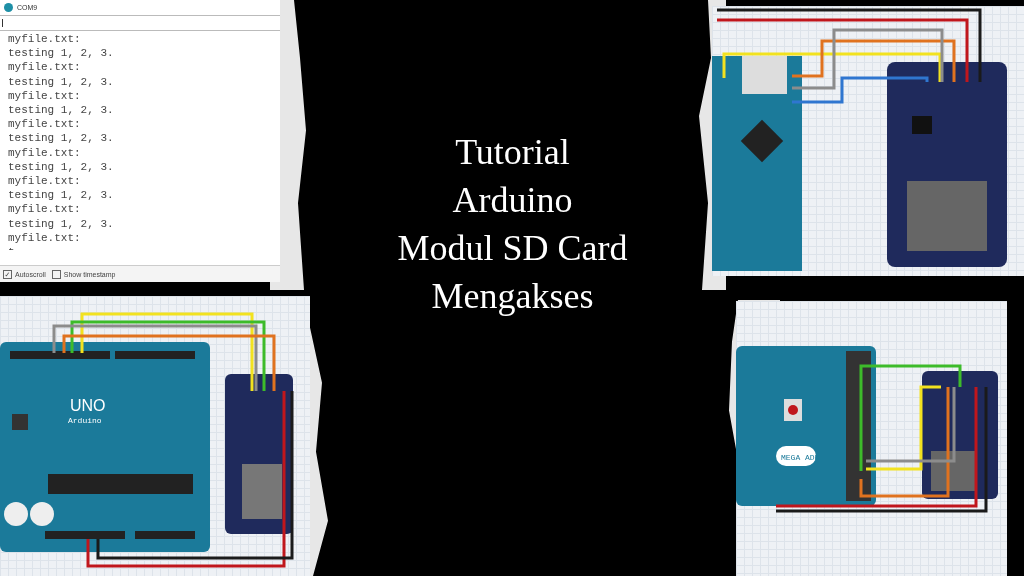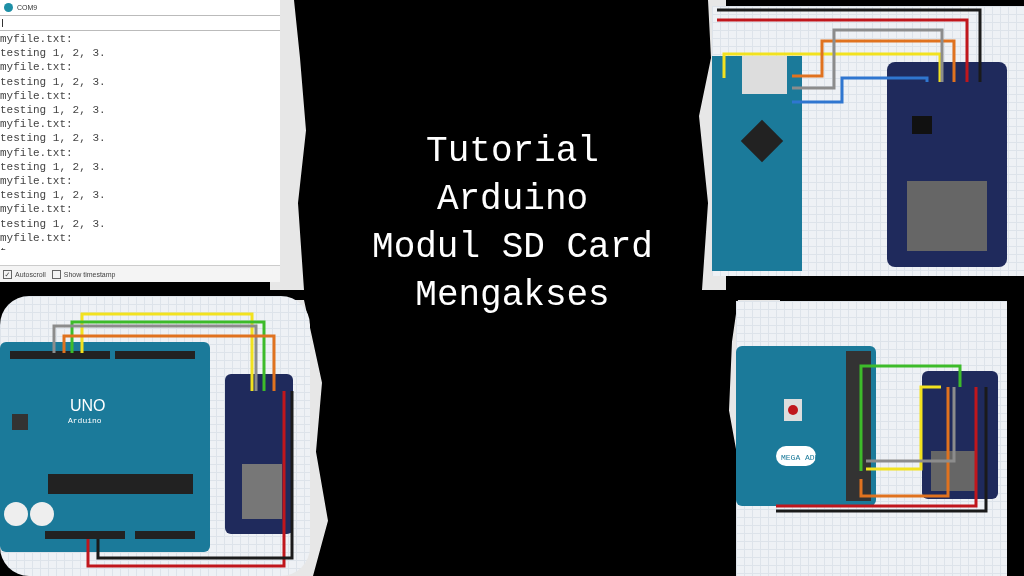--- a/index.html
+++ b/index.html
@@ -4,25 +4,25 @@
 <style>
   html,body{margin:0;padding:0;background:#000;}
   body{width:1024px;height:576px;position:relative;overflow:hidden;font-family:"Liberation Sans",sans-serif;}
   .panel{position:absolute;overflow:hidden;}
   
   #serial{left:0;top:0;width:280px;height:282px;background:#fff;}
   .sm-title{height:14px;display:flex;align-items:center;font-size:7px;color:#333;padding-left:4px;background:#fff;}
   .sm-logo{width:9px;height:9px;border-radius:50%;background:#1e8fa6;margin-right:4px;}
   .sm-input{height:14px;margin:1px 0;border:1px solid #bbb;border-left:none;border-right:none;background:#fff;position:relative;}
   .sm-input::after{content:"";position:absolute;left:2px;top:3px;width:1px;height:8px;background:#333;}
-  .sm-out{font-family:"Liberation Mono",monospace;font-size:11px;line-height:14.2px;color:#444;padding-left:0;height:218px;overflow:hidden;}
+  .sm-out{font-family:"Liberation Mono",monospace;font-size:11px;line-height:14.2px;color:#444;padding-left:8px;height:218px;overflow:hidden;}
   .sm-out div{white-space:pre;}
   .sm-foot{position:absolute;left:0;bottom:0;width:100%;height:16px;border-top:1px solid #ccc;display:flex;align-items:center;font-size:7px;color:#444;background:#f4f4f4;}
   .cb{width:7px;height:7px;border:1px solid #666;margin:0 3px 0 3px;display:inline-flex;align-items:center;justify-content:center;font-size:7px;line-height:7px;}
-  #title{position:absolute;left:340px;top:128px;width:345px;text-align:center;color:#fff;font-family:Liberation Mono, monospace;font-weight:200;font-size:36px;line-height:48px;}
+  #title{position:absolute;left:340px;top:128px;width:345px;text-align:center;color:#fff;font-family:Liberation Serif, serif;font-weight:200;font-size:36px;line-height:48px;}
   .grid{background-color:#eef1f5;background-image:linear-gradient(#dde3ea 1px,transparent 1px),linear-gradient(90deg,#dde3ea 1px,transparent 1px);background-size:8px 8px;}
   .torn{position:absolute;background:#e7e7e7;}
 </style>
 </head>
 <body>
 
 <div class="torn" style="left:270px;top:0;width:40px;height:290px;clip-path:polygon(0 0,60% 0,75% 20%,90% 45%,70% 70%,85% 100%,0 100%);"></div>
 <div class="torn" style="left:280px;top:300px;width:60px;height:276px;clip-path:polygon(0 0,40% 0,70% 30%,60% 55%,80% 80%,55% 100%,0 100%);"></div>
 <div class="torn" style="left:696px;top:0;width:30px;height:290px;clip-path:polygon(40% 0,100% 0,100% 100%,20% 100%,40% 70%,10% 40%,50% 20%);"></div>
 <div class="torn" style="left:720px;top:300px;width:60px;height:276px;clip-path:polygon(30% 0,100% 0,100% 100%,60% 100%,40% 70%,15% 40%,20% 15%);"></div>
@@ -59,21 +59,21 @@
   </div>
 </div>
 
 <div id="title">
   <div>Tutorial</div>
   <div>Arduino</div>
   <div>Modul SD Card</div>
   <div>Mengakses</div>
 </div>
 
-<div class="panel grid" style="left:0;top:296px;width:310px;height:280px;border-radius:29px;">
+<div class="panel grid" style="left:0;top:296px;width:310px;height:280px;">
   <svg width="310" height="280">
     <rect x="0" y="46" width="210" height="210" rx="6" fill="#1b7a9a"></rect>
     <rect x="10" y="55" width="100" height="8" fill="#222"></rect>
     <rect x="115" y="55" width="80" height="8" fill="#222"></rect>
     <rect x="48" y="178" width="145" height="20" fill="#222"></rect>
     <circle cx="16" cy="218" r="12" fill="#eee"></circle>
       <circle cx="42" cy="218" r="12" fill="#eee"></circle>
     <rect x="45" y="235" width="80" height="8" fill="#222"></rect>
     <rect x="135" y="235" width="60" height="8" fill="#222"></rect>
     <text x="70" y="115" fill="#fff" font-size="16" font-family="Liberation Sans">UNO</text>

